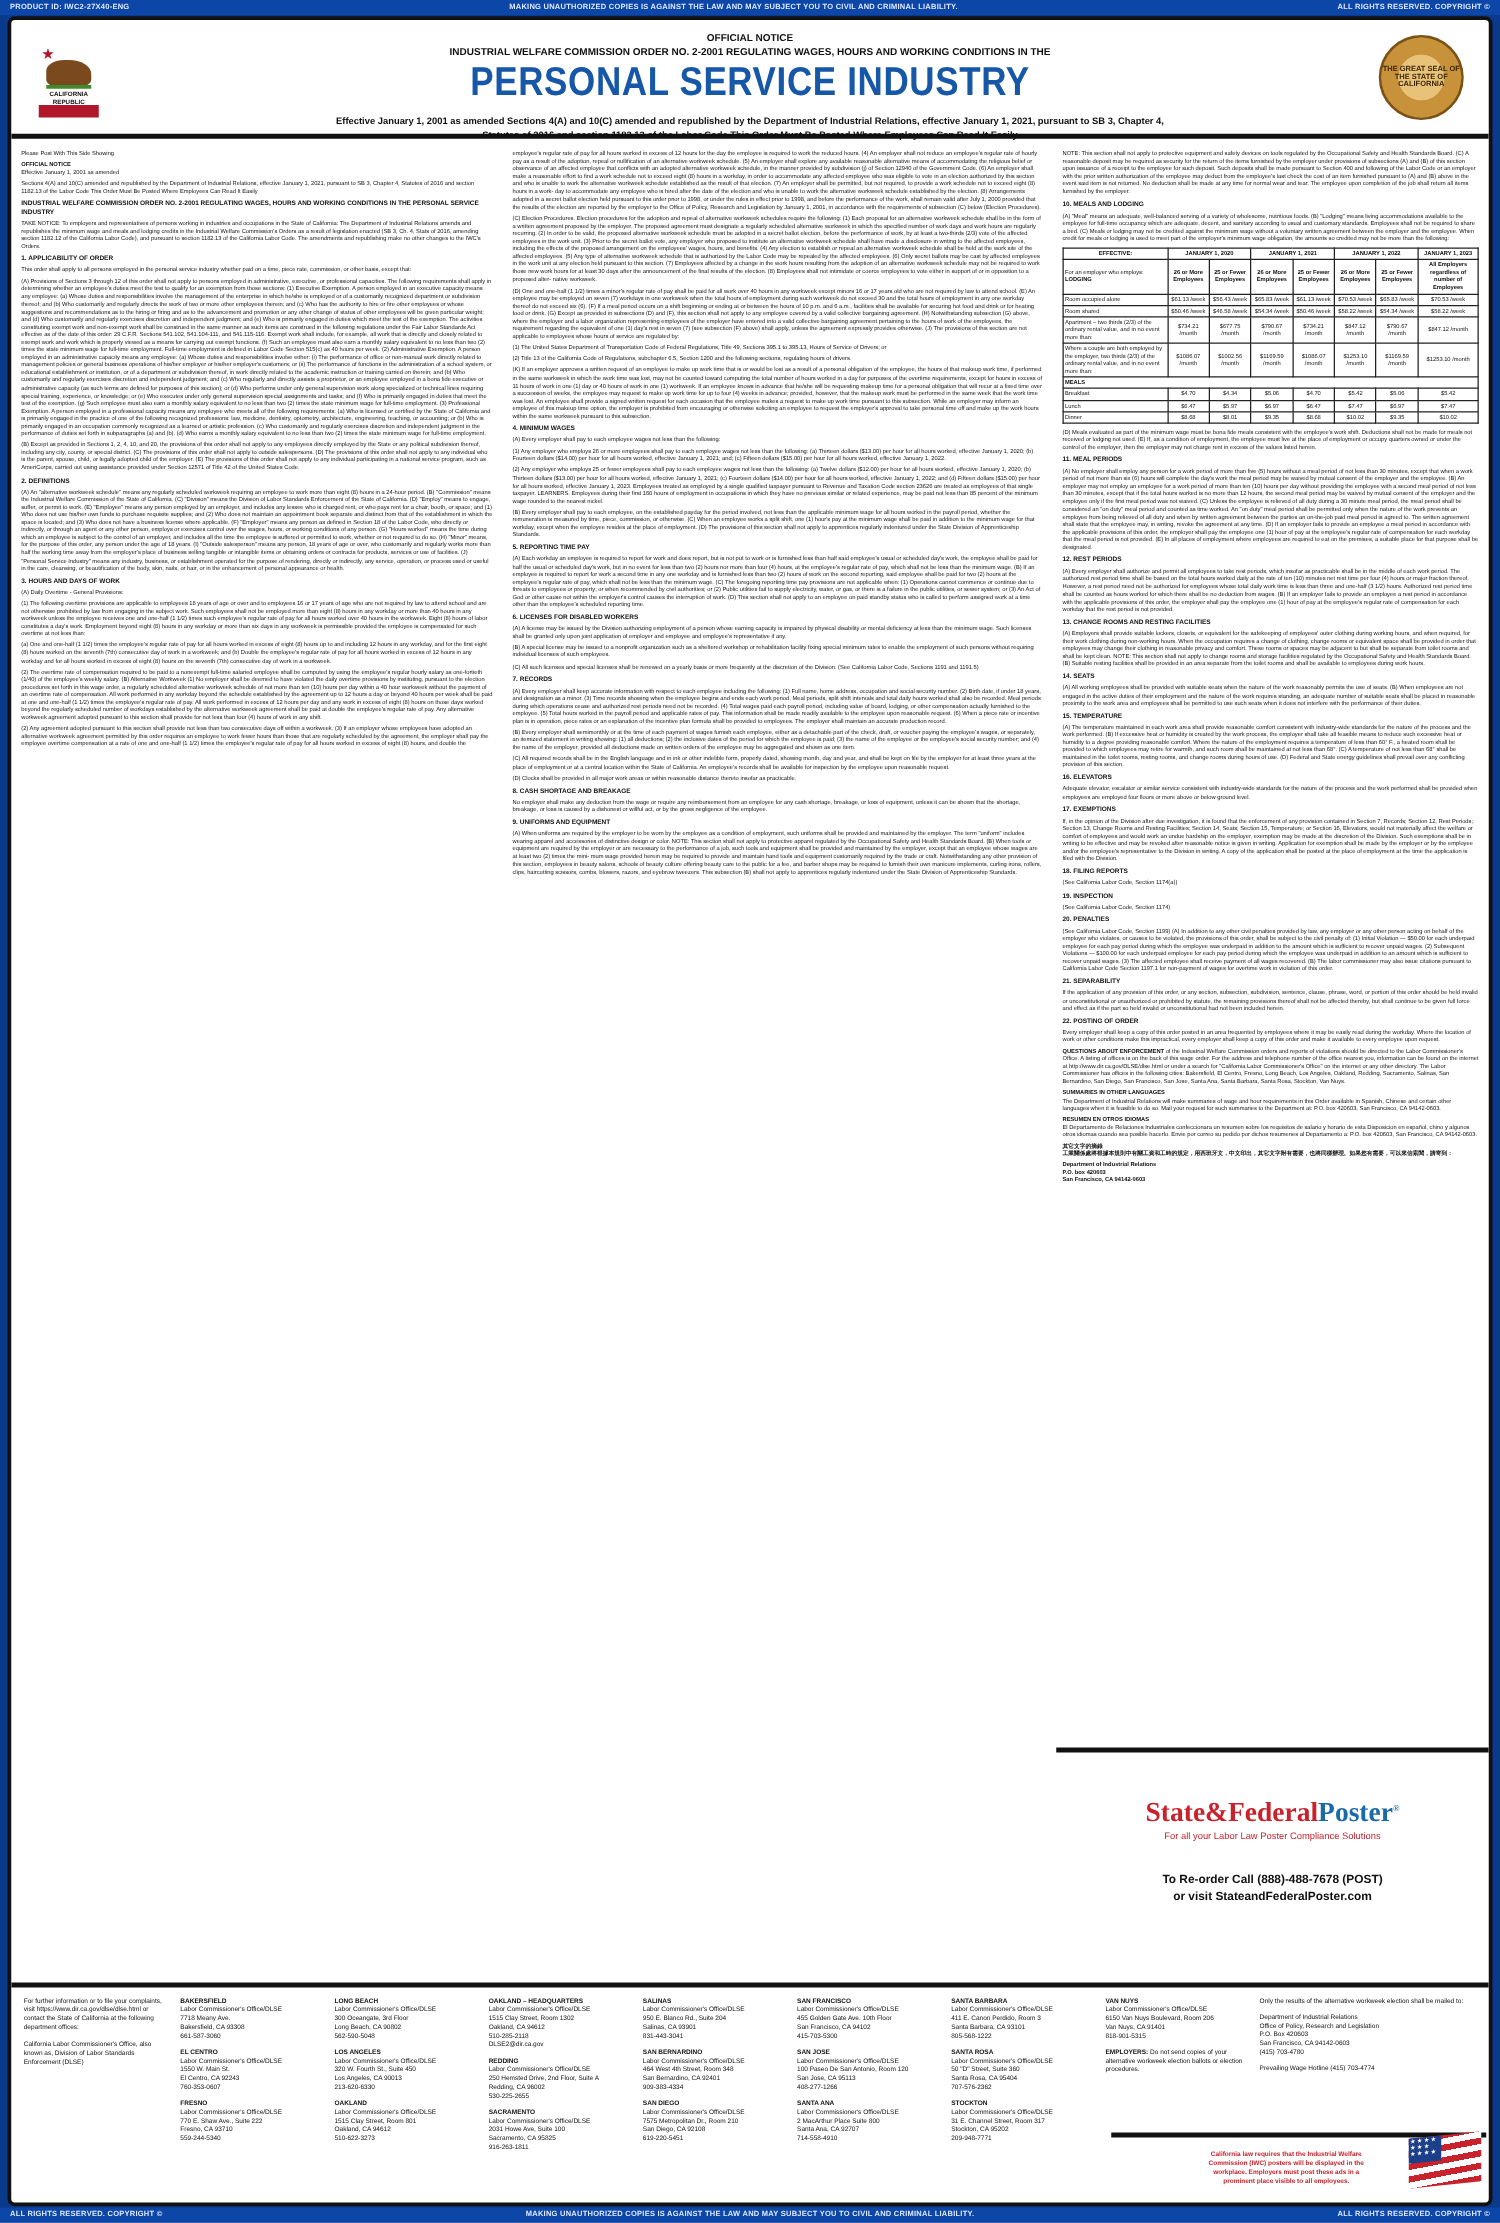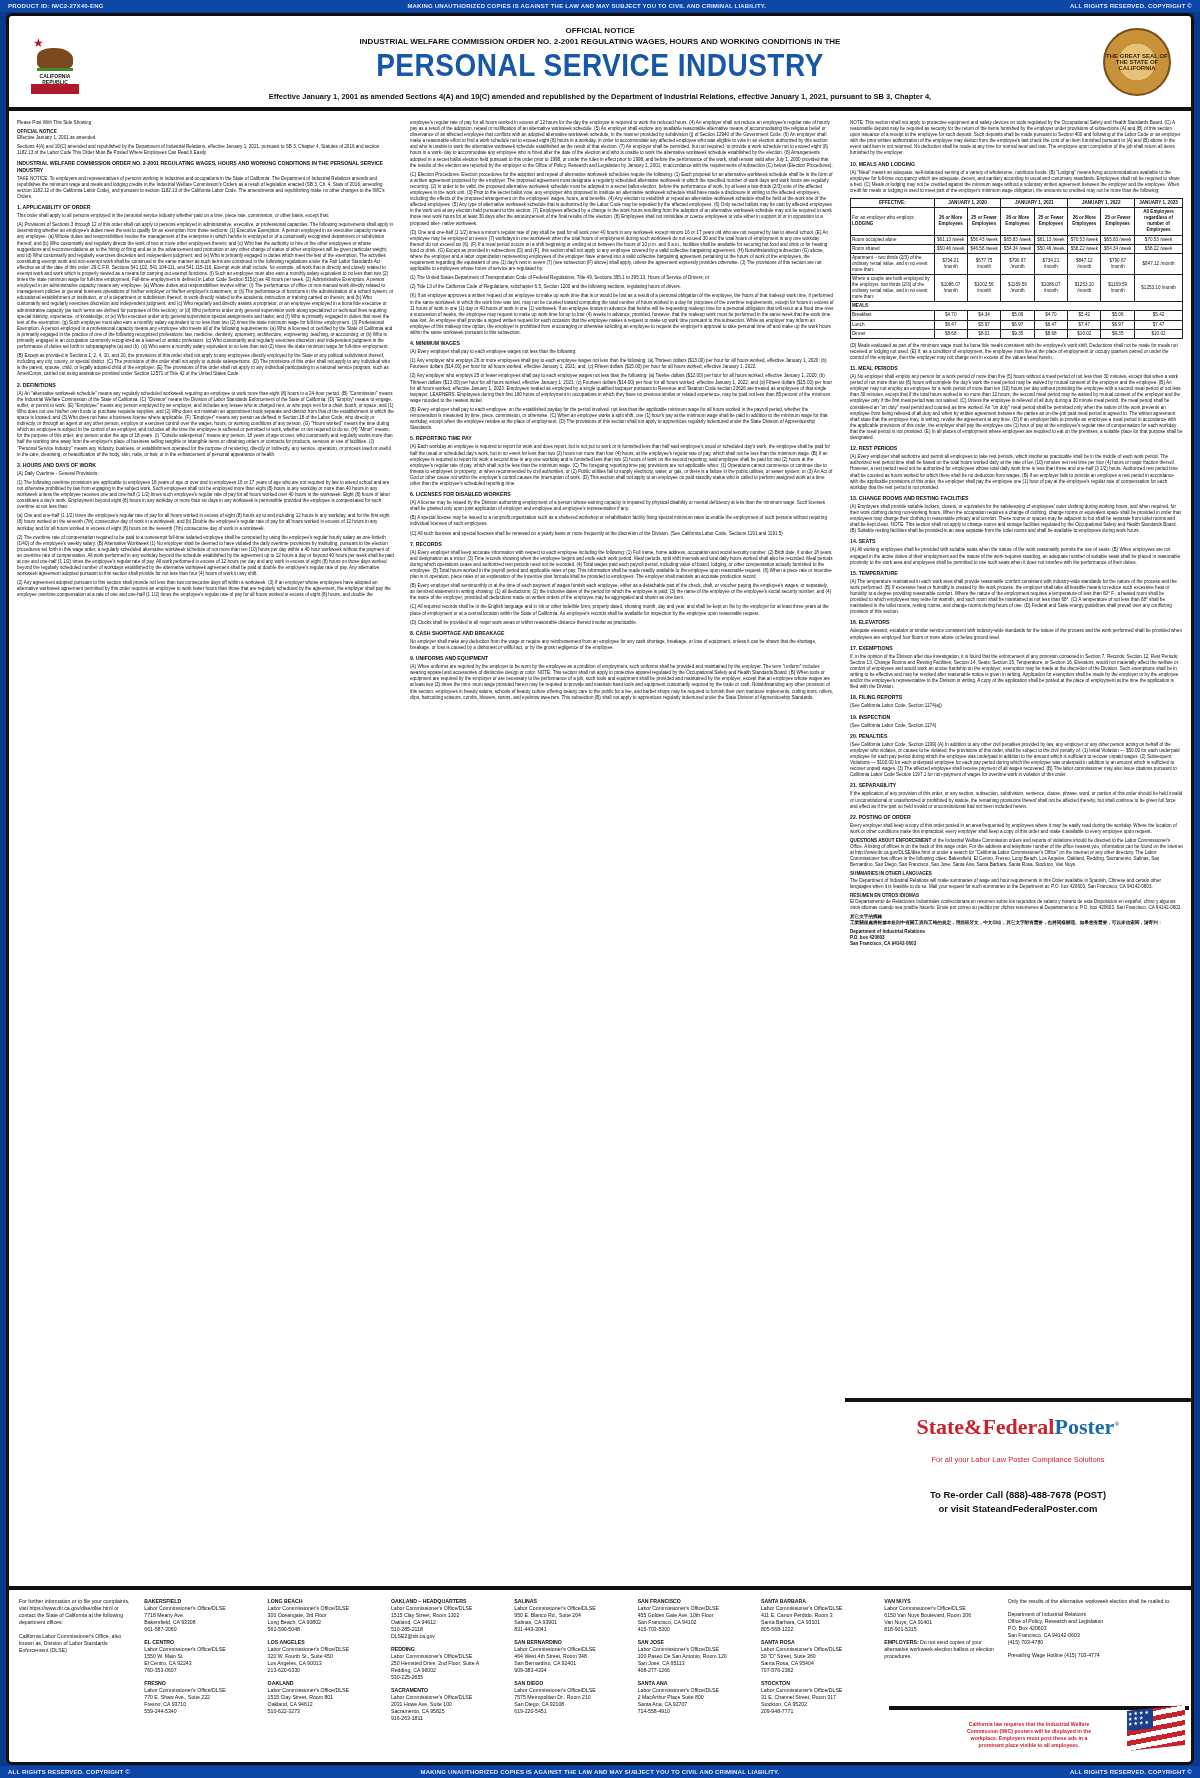--- a/index.html
+++ b/index.html
@@ -25,25 +25,25 @@
   .col { padding: 6px 8px; font-size: 4.6px; line-height: 6.1px; overflow: hidden; }
   .col1 { width: 393px; }
   .col2 { width: 440px; }
   .col3 { width: 349px; }
   .col p { margin-bottom: 3px; }
   .col h4 { font-size: 5.2px; font-weight: bold; margin: 4px 0 3px; }
   .meals-table { border-collapse: collapse; width: 100%; margin: 4px 0; font-size: 4.6px; }
   .meals-table th, .meals-table td { border: 0.8px solid #222; text-align: center; padding: 1px 1px; vertical-align: middle; }
   .meals-table td.lbl { text-align: left; }
   .meals-table th { font-weight: bold; }
-  .ad-box { position: absolute; left: 836px; top: 1382px; width: 346px; height: 188px; border-top: 4px solid #111; text-align: center; padding-top: 12px; }
+  .ad-box { position: absolute; left: 836px; top: 1382px; width: 346px; height: 188px; border-top: 4px solid #111; text-align: center; padding-top: 35px; }
   .ad-logo { font-family: "Liberation Serif", serif; font-size: 22px; font-weight: bold; }
   .ad-logo .s { color: #c8232c; }
   .ad-logo .p { color: #1b6aa8; }
-  .ad-tag { font-size: 7.5px; color: #c8232c; margin-top: 15px; }
+  .ad-tag { font-size: 7.5px; color: #c8232c; margin-top: 1px; }
   .ad-call { font-size: 9.5px; font-weight: bold; margin-top: 24px; line-height: 14px; }
   .footer { position: absolute; top: 1570px; left: 0; width: 1182px; height: 182px; border-top: 4px solid #111; display: flex; padding: 8px 10px; font-size: 5.2px; line-height: 7px; }
   .fcol { width: 118px; margin-right: 10px; }
   .fcol.intro { width: 120px; }
   .office { margin-bottom: 6px; }
   .office .city { font-weight: bold; }
   .fcol.right { width: 170px; }
   .notice-red { color: #c8232c; font-weight: bold; font-size: 5.2px; text-align: center; line-height: 7px; width: 140px; }
   .made-usa { width: 60px; height: 56px; position: relative; }
   .made-usa .flagbox { width: 58px; height: 40px; background: repeating-linear-gradient(175deg, #c8232c 0 5px, #fff 5px 10px); position: relative; transform: skewY(-6deg); }
@@ -66,20 +66,21 @@
         <div class="bear"></div>
         <div class="grass"></div>
       <div class="label">CALIFORNIA REPUBLIC</div>
       <div class="stripe"></div>
     </div>
     <div class="h-official">OFFICIAL NOTICE</div>
     <div class="h-order">INDUSTRIAL WELFARE COMMISSION ORDER NO. 2-2001 REGULATING WAGES, HOURS AND WORKING CONDITIONS IN THE</div>
     <div class="h-title">PERSONAL SERVICE INDUSTRY</div>
     <div class="h-sub">
       <div>Effective January 1, 2001 as amended Sections 4(A) and 10(C) amended and republished by the Department of Industrial Relations, effective January 1, 2021, pursuant to SB 3, Chapter 4,</div>
+      <div>Statutes of 2016 and section 1182.13 of the Labor Code This Order Must Be Posted Where Employees Can Read It Easily</div>
     </div>
     <div class="seal">
         <span>THE GREAT SEAL OF THE STATE OF CALIFORNIA</span>
       </div>
   </div>
 
   <div class="body">
     <div class="col col1">
       <p>Please Post With This Side Showing</p>
       <p><b>OFFICIAL NOTICE</b><br><span>Effective January 1, 2001 as amended</span></p>

